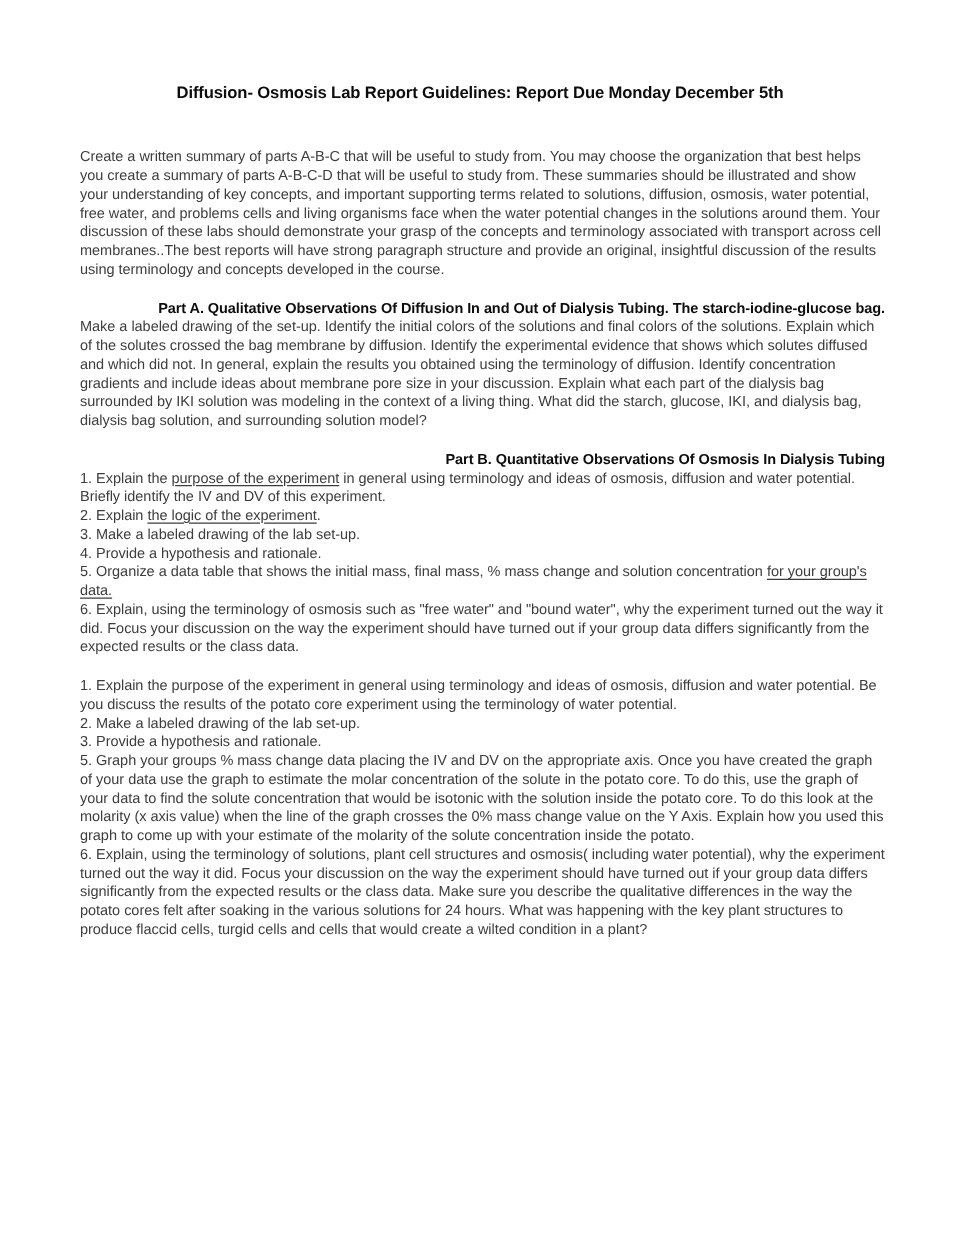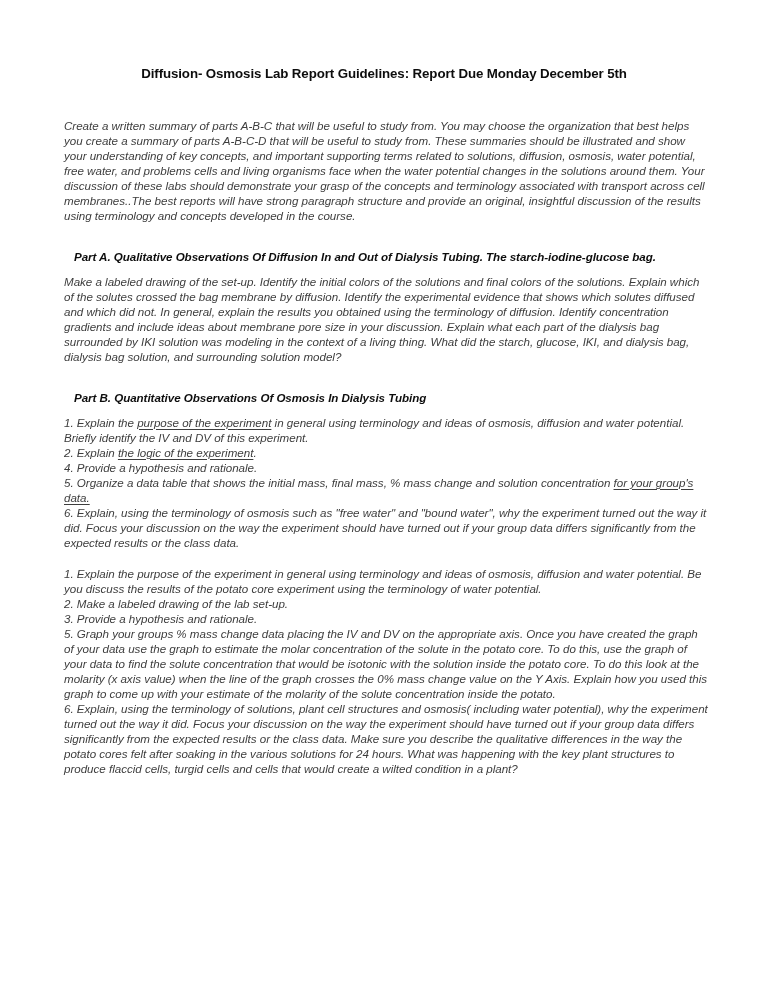--- a/index.html
+++ b/index.html
@@ -30,37 +30,37 @@
     font-size: 13.3px;
     font-weight: bold;
     color: #0d0d0d;
     letter-spacing: -0.1px;
   }
   .content {
     position: absolute;
     top: 118px;
     left: 64px;
     width: 644px;
-    font-style: italic;
   }
   p.para {
     margin: 0;
     font-size: 11.6px;
     line-height: 15.05px;
     color: #3d3d3d;
     text-align: left;
     letter-spacing: -0.02px;
   }
   h2.section-heading {
-    margin: 10px;
+    margin: 0;
     font-size: 11.6px;
     line-height: 15.05px;
     font-weight: bold;
     color: #0d0d0d;
     letter-spacing: -0.05px;
+    text-align: right;
   }
   .gap-para {
     height: 15.5px;
   }
   u.uline {
     text-decoration: underline;
     text-decoration-thickness: 1px;
     text-underline-offset: 1.5px;
     margin-top: 47px;
   }
@@ -79,20 +79,21 @@
     <div class="gap-para"></div>
 
     <h2 class="section-heading">Part A. Qualitative Observations Of Diffusion In and Out of Dialysis Tubing. The starch-iodine-glucose bag.</h2>
     <p class="para">Make a labeled drawing of the set-up. Identify the initial colors of the solutions and final colors of the solutions. Explain which of the solutes crossed the bag membrane by diffusion. Identify the experimental evidence that shows which solutes diffused and which did not. In general, explain the results you obtained using the terminology of diffusion. Identify concentration gradients and include ideas about membrane pore size in your discussion. Explain what each part of the dialysis bag surrounded by IKI solution was modeling in the context of a living thing. What did the starch, glucose, IKI, and dialysis bag, dialysis bag solution, and surrounding solution model?</p>
 
     <div class="gap-para"></div>
 
     <h2 class="section-heading">Part B. Quantitative Observations Of Osmosis In Dialysis Tubing</h2>
     <p class="para"><span>1. Explain the </span><u class="uline">purpose of the experiment</u><span> in general using terminology and ideas of osmosis, diffusion and water potential. Briefly identify the IV and DV of this experiment.</span></p>
     <p class="para"><span>2. Explain </span><u class="uline">the logic of the experiment</u><span>.</span></p>
+    <p class="para">3. Make a labeled drawing of the lab set-up.</p>
     <p class="para">4. Provide a hypothesis and rationale.</p>
     <p class="para"><span>5. Organize a data table that shows the initial mass, final mass, % mass change and solution concentration </span><u class="uline">for your group's data.</u></p>
     <p class="para">6. Explain, using the terminology of osmosis such as "free water" and "bound water", why the experiment turned out the way it did. Focus your discussion on the way the experiment should have turned out if your group data differs significantly from the expected results or the class data.</p>
 
     <div class="gap-para"></div>
 
     <p class="para">1. Explain the purpose of the experiment in general using terminology and ideas of osmosis, diffusion and water potential. Be you discuss the results of the potato core experiment using the terminology of water potential.</p>
     <p class="para">2. Make a labeled drawing of the lab set-up.</p>
     <p class="para">3. Provide a hypothesis and rationale.</p>
     <p class="para">5. Graph your groups % mass change data placing the IV and  DV on the appropriate axis. Once you have created the graph of your data use the graph to estimate the molar concentration of the solute in the potato core. To do this, use the graph of your data to find the solute concentration that would be isotonic with the solution inside the potato core. To do this look at the molarity (x axis value) when the line of the graph crosses the 0% mass change value on the Y Axis.  Explain how you used this graph to come up with your estimate of the molarity of the solute concentration inside the potato.</p>

